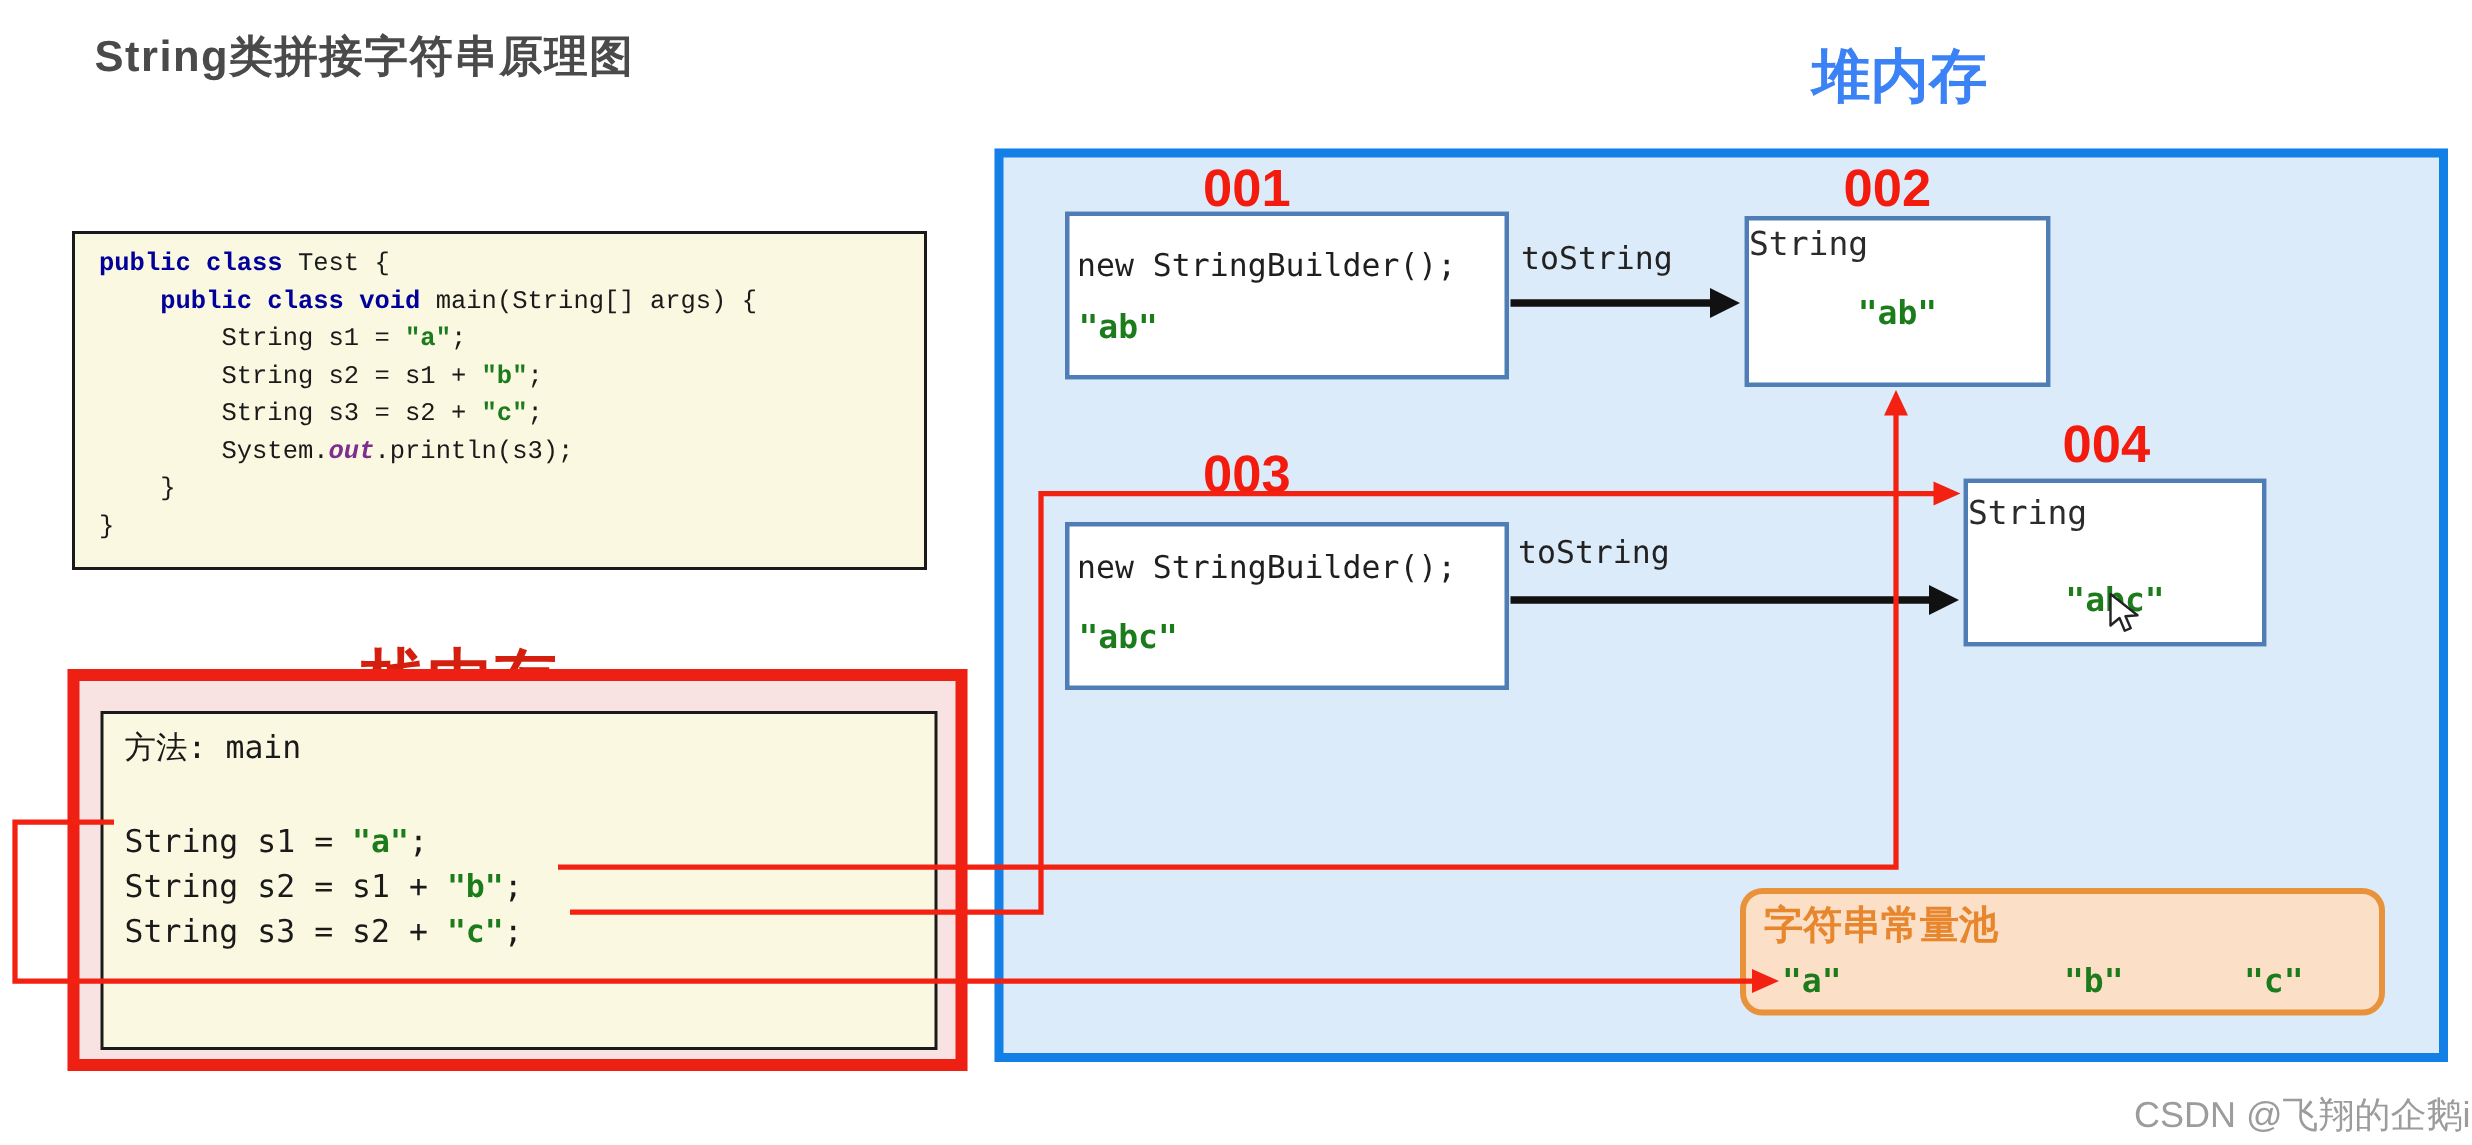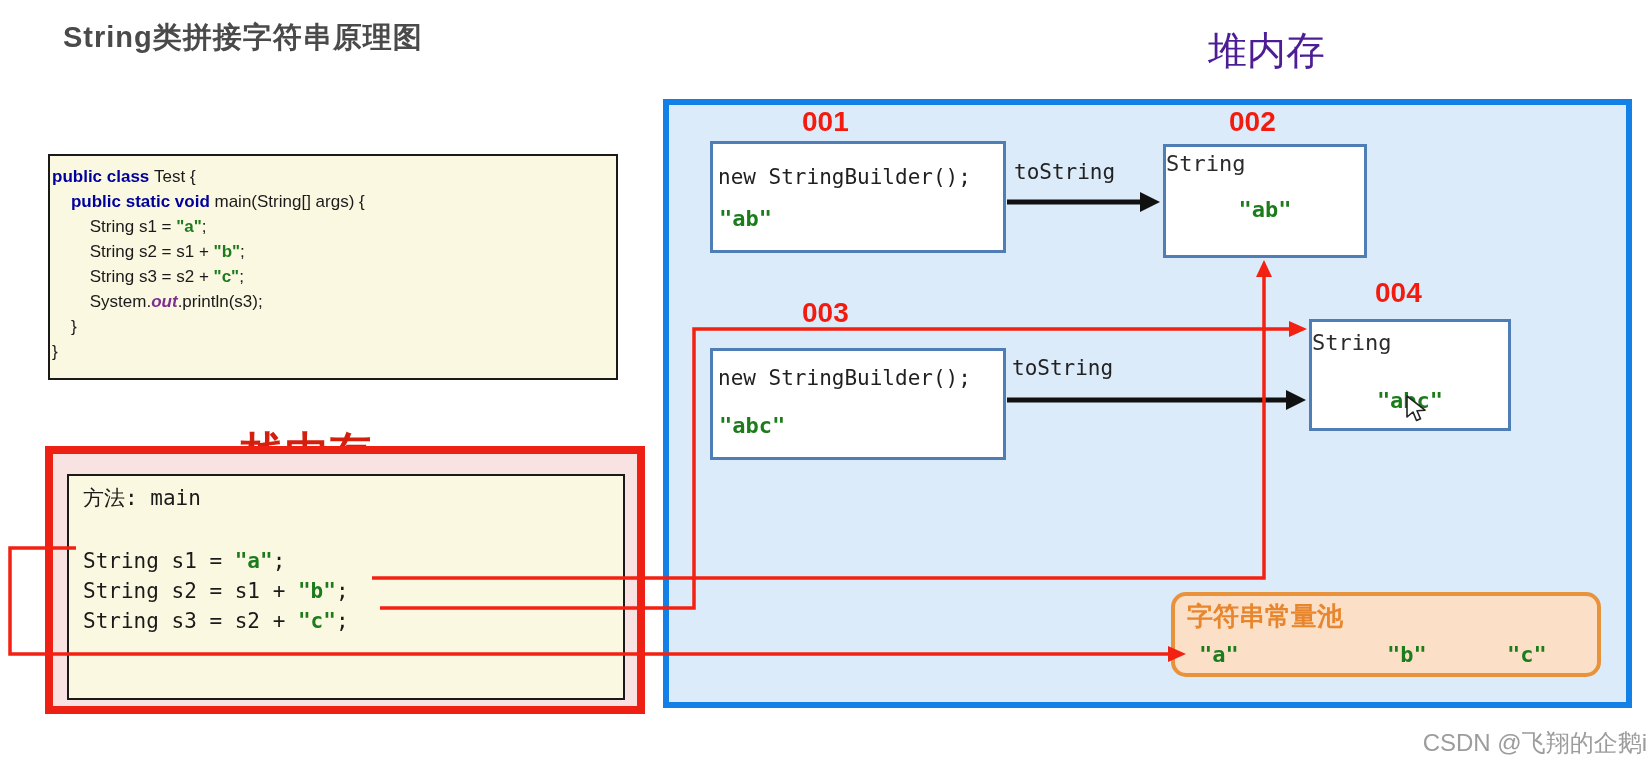--- a/index.html
+++ b/index.html
@@ -1,81 +1,81 @@
 <!DOCTYPE html>
 <html><head>
 <meta charset="utf-8">
 <style>
   html,body{margin:0;padding:0;background:#fff;}
   .canvas{position:relative;width:1648px;height:763px;background:#ffffff;overflow:hidden;
           font-family:"Liberation Sans", sans-serif;}
   .mono{font-family:"DejaVu Sans Mono", monospace;}
 
   .page-title{position:absolute;left:63px;top:18px;font-size:29px;font-weight:bold;color:#4a4a4a;letter-spacing:1px;}
-  .heap-title{position:absolute;left:1208px;top:24px;font-size:39px;font-weight:normal;color:#4c1d95;}
+  .heap-title{position:absolute;left:1208px;top:24px;font-size:39px;font-weight:bold;color:#3b82f6;}
   .stack-title{position:absolute;left:240px;top:376px;font-size:44px;font-weight:bold;color:#d41f0f;margin-top:48px;}
   .watermark{position:absolute;right:1px;top:727px;font-size:24px;color:#9c9c9c;text-align:right;}
 
   
   .code-box{position:absolute;left:48px;top:154px;width:566px;height:222px;background:#fbf8e2;border:2px solid #1a1a1a;}
-  .code-lines{position:absolute;left:2px;top:8px;font-family:Liberation Sans, sans-serif;font-size:17px;}
+  .code-lines{position:absolute;left:16px;top:8px;font-family:Liberation Mono, monospace;font-size:17px;}
   .code-lines .cl{height:25px;line-height:25px;white-space:pre;}
 
   .kw{color:#00009b;font-weight:bold;}
   .str{color:#1c7c1c;font-weight:bold;}
   .out{color:#7c2f8f;font-weight:bold;font-style:italic;}
   .pl{color:#1a1a1a;}
 
   
   .stack-outer{position:absolute;left:45px;top:446px;width:584px;height:252px;background:#f9e2e2;border:8px solid #ee2014;}
   .stack-inner{position:absolute;left:67px;top:462px;width:554px;height:222px;background:#fbf8e2;border:2px solid #1a1a1a;margin-top:12px;}
   .frame-title{position:absolute;left:14px;top:8px;font-family:"DejaVu Sans Mono", monospace;font-size:21px;color:#1a1a1a;}
   .stack-lines{position:absolute;left:14px;top:70px;font-family:"DejaVu Sans Mono", monospace;font-size:21px;}
   .stack-lines .cl{height:30px;line-height:30px;white-space:pre;}
 
   
   .heap-box{position:absolute;left:663px;top:99px;width:957px;height:597px;background:#dcebf9;border:6px solid #1380e8;}
-  .obj-id{position:absolute;font-size:28px;font-weight:bold;color:#f21b0e;font-family:"Liberation Sans",sans-serif;}
+  .obj-id{position:absolute;font-size:35px;font-weight:bold;color:#f21b0e;font-family:"Liberation Sans",sans-serif;}
   .id001{left:802px;top:106px;} .id002{left:1229px;top:106px;} .id003{left:802px;top:297px;} .id004{left:1375px;top:277px;}
   .obj-box{position:absolute;background:#ffffff;border:3px solid #4e7eb5;}
   .box001{left:710px;top:141px;width:290px;height:106px;}
   .box002{left:1163px;top:144px;width:198px;height:108px;}
   .box003{left:710px;top:348px;width:290px;height:106px;}
   .box004{left:1309px;top:319px;width:196px;height:106px;}
   .obj-line1{position:absolute;left:5px;top:21px;font-size:21px;color:#1f1f1f;white-space:pre;}
   .box003 .obj-line1{top:15px;}
   .obj-value{position:absolute;left:6px;top:62px;font-size:22px;font-weight:bold;color:#1c7c1c;}
   .obj-type{position:absolute;left:0;right:0;text-align:left;font-size:22px;color:#2b2b2b;}
   .box002 .obj-type{top:4px;} .box004 .obj-type{top:8px;}
   .obj-value-c{position:absolute;left:0;right:0;text-align:center;font-size:22px;font-weight:bold;color:#1c7c1c;}
   .box002 .obj-value-c{top:50px;} .box004 .obj-value-c{top:66px;}
   .tostring{position:absolute;font-size:21px;color:#222;}
   .ts1{left:1014px;top:160px;} .ts2{left:1012px;top:356px;}
 
   
-  .pool-box{position:absolute;left:1160px;top:592px;width:422px;height:77px;background:#fbdfc7;border:4px solid #e8923c;border-radius:15px;margin-left:11px;}
+  .pool-box{position:absolute;left:1160px;top:592px;width:422px;height:77px;background:#fbdfc7;border:4px solid #e8923c;border-radius:15px;}
   .pool-title{position:absolute;left:12px;top:3px;font-size:26px;font-weight:bold;color:#e8862d;}
   .pool-val{position:absolute;top:46px;font-size:22px;font-weight:bold;color:#1c7c1c;font-family:"DejaVu Sans Mono", monospace;}
   .v-a{left:24px;} .v-b{left:212px;} .v-c{left:332px;}
 
   .overlay{position:absolute;left:0;top:0;pointer-events:none;}
   .cursor{position:absolute;left:1404px;top:394px;pointer-events:none;}
 </style>
 </head>
 <body>
 
 <div class="canvas">
 
   <div class="page-title">String类拼接字符串原理图</div>
   <div class="heap-title">堆内存</div>
 
   <div class="code-box">
     <div class="code-lines">
         <div class="cl"><span class="kw">public class </span><span class="pl">Test {</span></div>
-        <div class="cl"><span class="pl">    </span><span class="kw">public static void </span><span class="pl">main(String[] args) {</span></div>
+        <div class="cl"><span class="pl">    </span><span class="kw">public class void </span><span class="pl">main(String[] args) {</span></div>
         <div class="cl"><span class="pl">        String s1 = </span><span class="str">"a"</span><span class="pl">;</span></div>
         <div class="cl"><span class="pl">        String s2 = s1 + </span><span class="str">"b"</span><span class="pl">;</span></div>
         <div class="cl"><span class="pl">        String s3 = s2 + </span><span class="str">"c"</span><span class="pl">;</span></div>
         <div class="cl"><span class="pl">        System.</span><span class="out">out</span><span class="pl">.println(s3);</span></div>
         <div class="cl"><span class="pl">    }</span></div>
         <div class="cl"><span class="pl">}</span></div>
       </div>
   </div>
 
   <div class="stack-title">栈内存</div>

